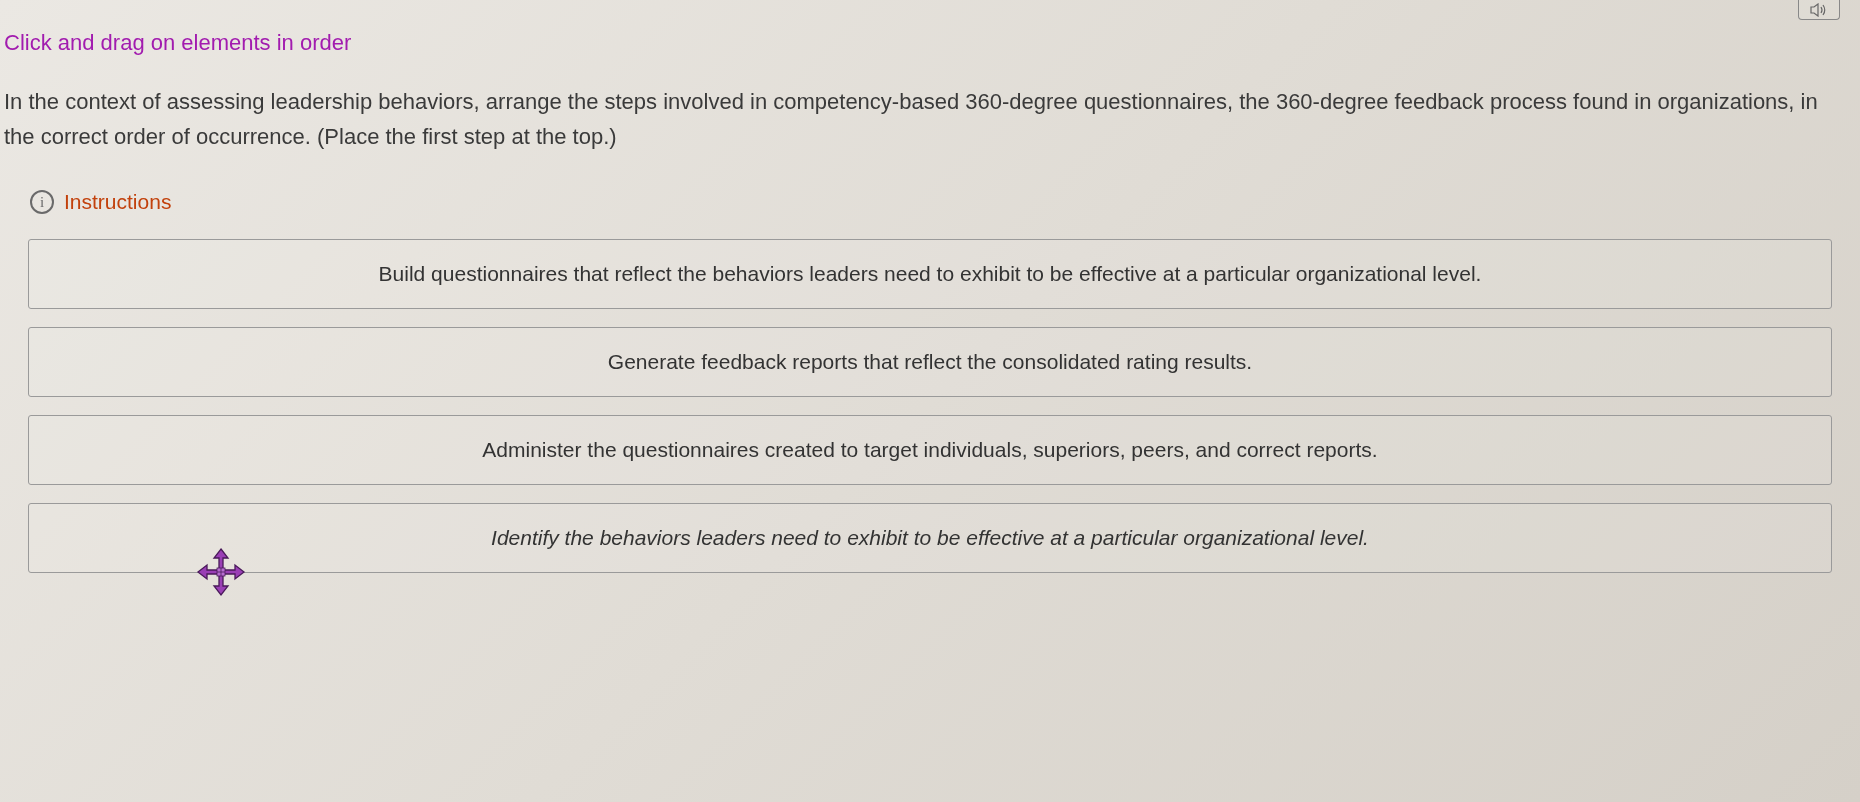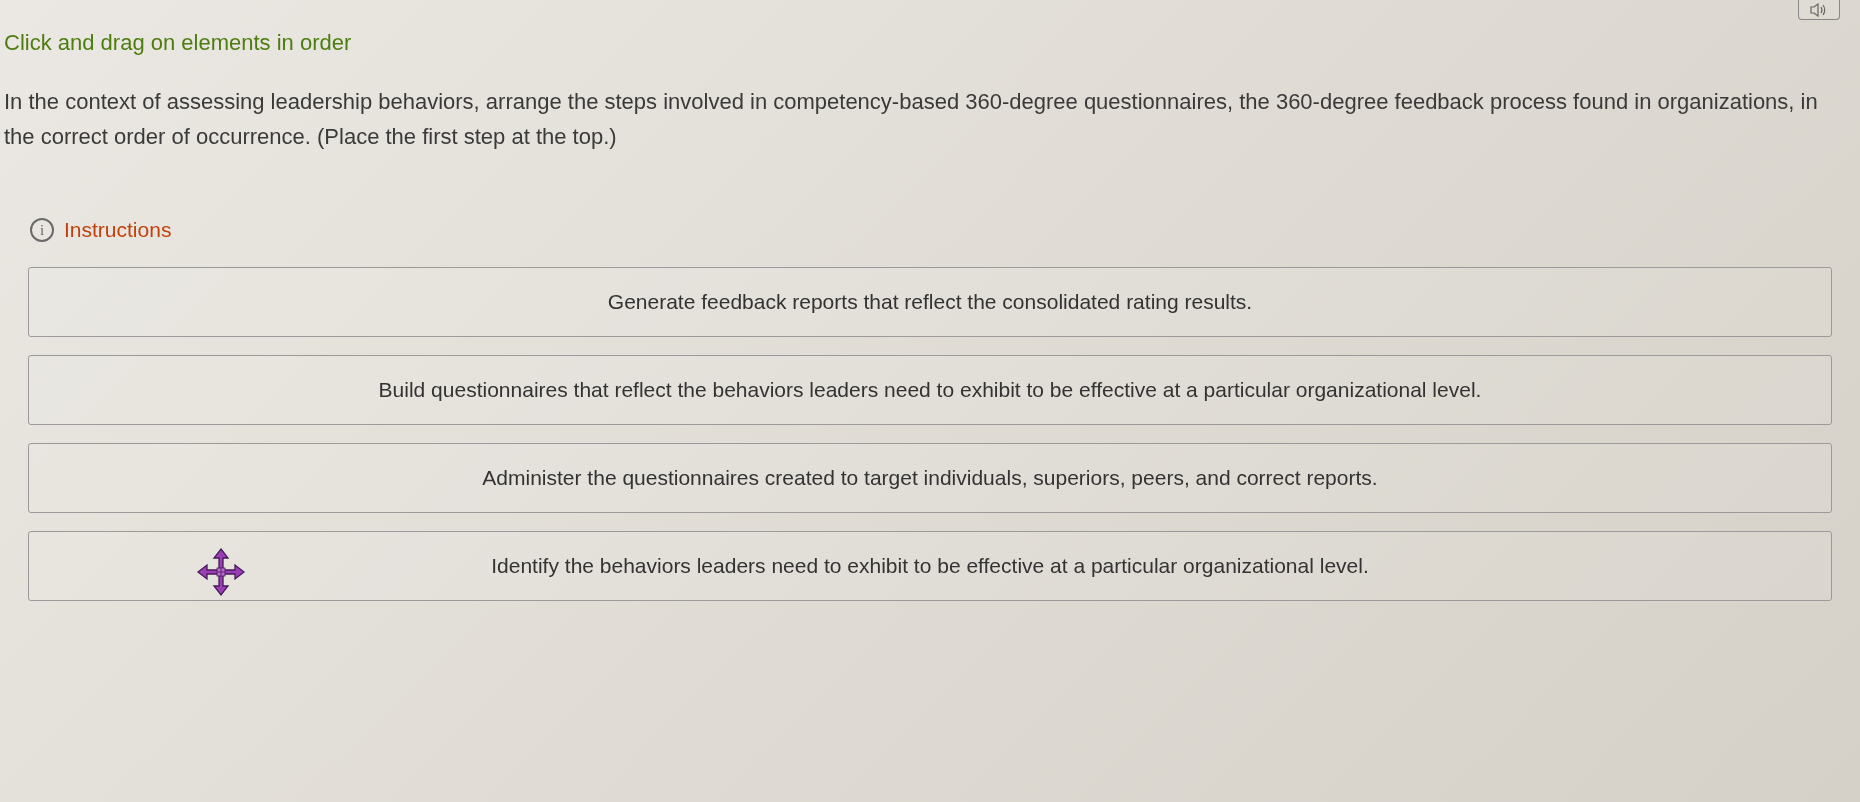--- a/index.html
+++ b/index.html
@@ -15,29 +15,29 @@
       padding: 0;
       color: #3a3a3a;
       position: relative;
       overflow: hidden;
     }
     .content {
       padding: 30px 0 0 0;
     }
     .hint {
       font-size: 22px;
-      color: #4d7c0f;
+      color: #a21caf;
       margin-bottom: 28px;
       padding-left: 4px;
     }
     .question-text {
       font-size: 22px;
       line-height: 1.6;
       color: #3a3a3a;
-      margin-bottom: 64px;
+      margin-bottom: 36px;
       padding-left: 4px;
       padding-right: 20px;
     }
     .instructions-row {
       display: flex;
       align-items: center;
       gap: 10px;
       padding-left: 30px;
       margin-bottom: 25px;
     }
@@ -67,20 +67,21 @@
       padding: 22px 20px;
       margin-bottom: 18px;
       text-align: center;
       font-size: 21px;
       color: #333;
       cursor: move;
       position: relative;
     }
     .drag-item:last-child {
       margin-bottom: 16px;
+      font-style: italic;
     }
     .move-cursor {
       position: absolute;
       left: 195px;
       bottom: 200px;
       z-index: 10;
     }
     .audio-button {
       position: absolute;
       top: 0px;
@@ -112,22 +113,22 @@
   <div class="hint">Click and drag on elements in order</div>
 
   <div class="question-text">In the context of assessing leadership behaviors, arrange the steps involved in competency-based 360-degree questionnaires, the 360-degree feedback process found in organizations, in the correct order of occurrence. (Place the first step at the top.)</div>
 
   <div class="instructions-row">
     <span class="info-icon">i</span>
     <span class="instructions-label">Instructions</span>
   </div>
 
   <div class="items-container">
+    <div class="drag-item">Build questionnaires that reflect the behaviors leaders need to exhibit to be effective at a particular organizational level.</div>
     <div class="drag-item">Generate feedback reports that reflect the consolidated rating results.</div>
-    <div class="drag-item">Build questionnaires that reflect the behaviors leaders need to exhibit to be effective at a particular organizational level.</div>
     <div class="drag-item">Administer the questionnaires created to target individuals, superiors, peers, and correct reports.</div>
     <div class="drag-item">Identify the behaviors leaders need to exhibit to be effective at a particular organizational level.</div>
   </div>
 </div>
 
 <div class="move-cursor">
   <svg width="52" height="52" viewBox="0 0 52 52">
     <g>
       <path d="M26 3 L33 12 L28 12 L28 24 L40 24 L40 19 L49 26 L40 33 L40 28 L28 28 L28 40 L33 40 L26 49 L19 40 L24 40 L24 28 L12 28 L12 33 L3 26 L12 19 L12 24 L24 24 L24 12 L19 12 Z" fill="#9a3fb5" stroke="#4a1a5a" stroke-width="1.3"></path>
       <rect x="22" y="22" width="8" height="8" fill="#b76dd0" stroke="#4a1a5a" stroke-width="0.8"></rect>

